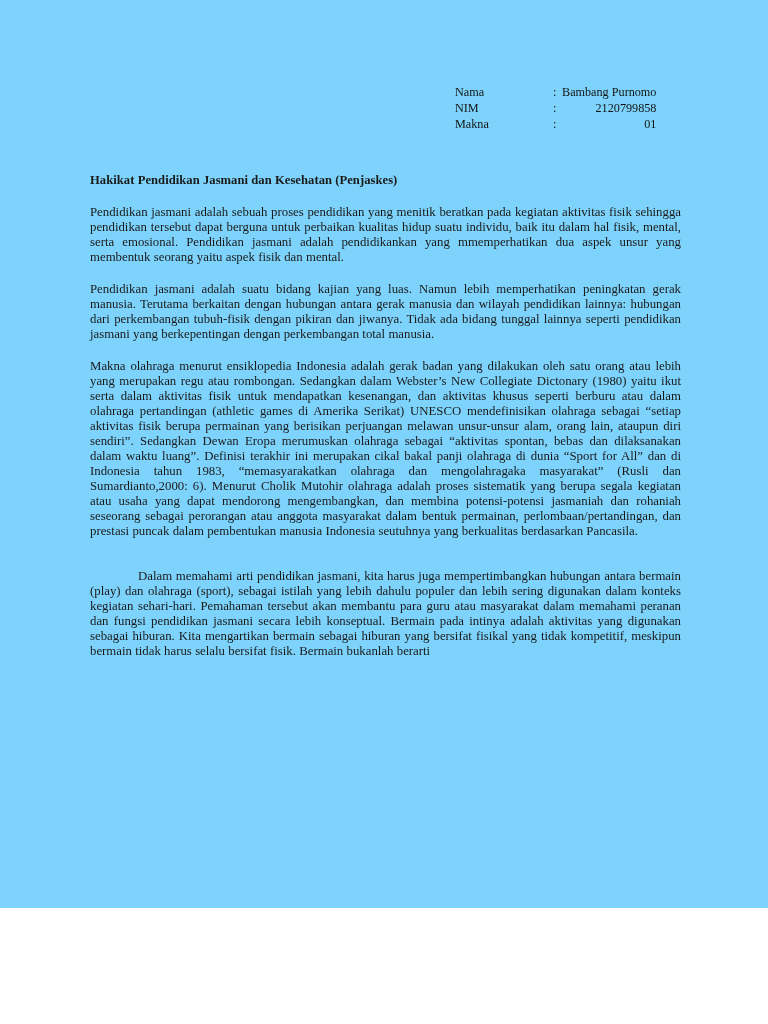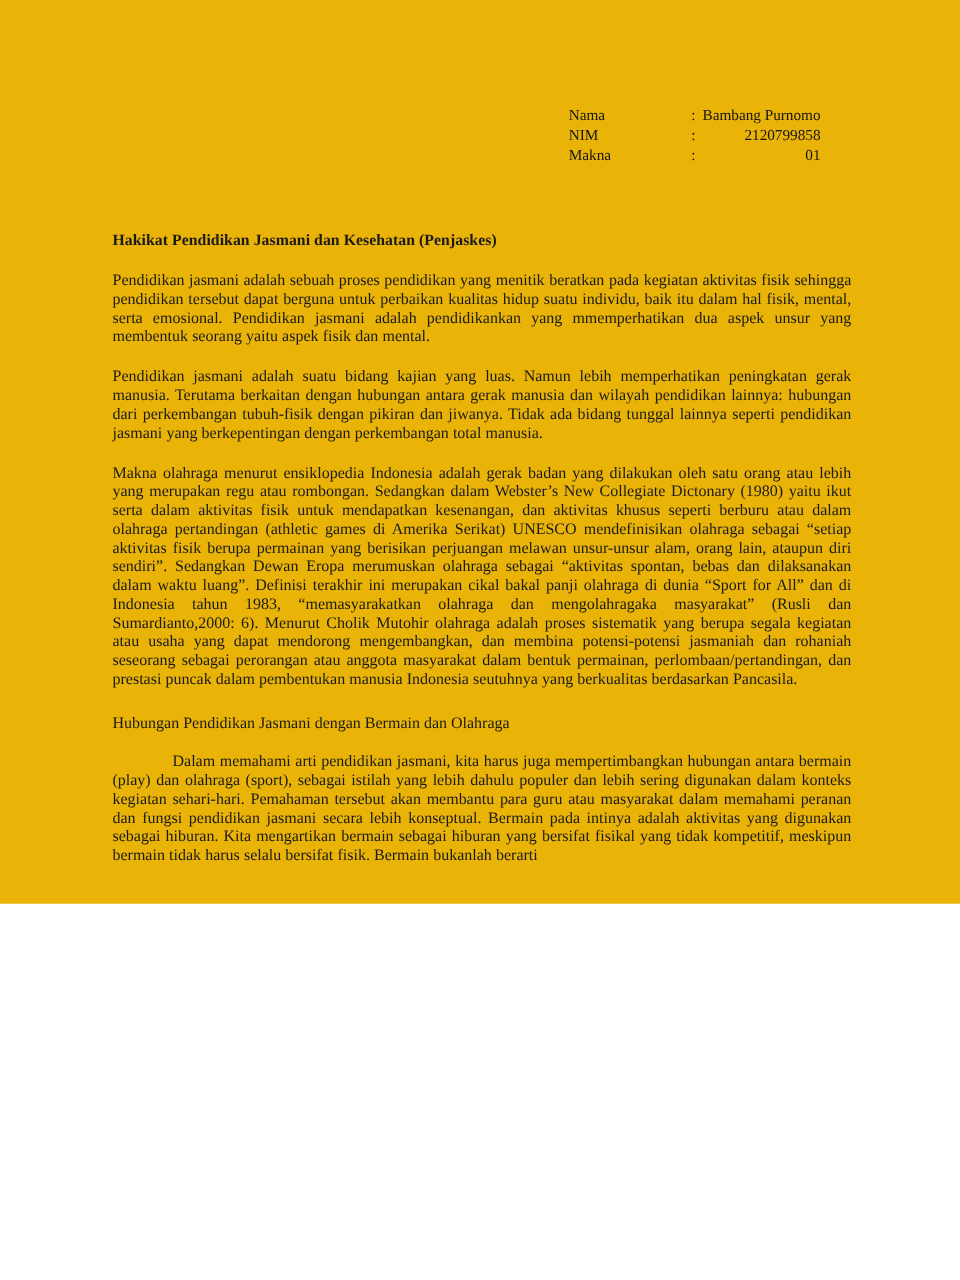--- a/index.html
+++ b/index.html
@@ -13,22 +13,22 @@
     height: 1024px;
     overflow: hidden;
     font-family: "Liberation Serif", "DejaVu Serif", serif;
     color: #1a1a1a;
     -webkit-font-smoothing: antialiased;
   }
 
   .page {
     position: relative;
     width: 768px;
-    height: 723px;
-    background: #eab308;
+    height: 908px;
+    background: #7dd3fc;
     box-sizing: border-box;
   }
 
   
   .id-block {
     position: absolute;
     left: 455px;
     top: 84px;
     font-size: 12.2px;
     line-height: 16.2px;
@@ -48,21 +48,21 @@
   }
   .id-value {
     flex: 1 1 auto;
     text-align: right;
   }
 
   
   .content {
     position: absolute;
     left: 90px;
-    top: 184px;
+    top: 172px;
     width: 591px;
   }
 
   .doc-title {
     font-size: 12.6px;
     font-weight: bold;
     line-height: 17px;
     margin: 0 0 16px 0;
     letter-spacing: 0.05px;
   }
@@ -120,21 +120,20 @@
 
     <h1 class="doc-title">Hakikat Pendidikan Jasmani dan Kesehatan (Penjaskes)</h1>
 
     <p class="body">Pendidikan jasmani adalah sebuah proses pendidikan yang menitik beratkan pada kegiatan aktivitas fisik sehingga pendidikan tersebut dapat berguna untuk perbaikan kualitas hidup suatu individu, baik itu dalam hal fisik, mental, serta emosional. Pendidikan jasmani adalah pendidikankan yang mmemperhatikan dua aspek unsur yang membentuk seorang yaitu aspek fisik dan mental.</p>
 
     <p class="body">Pendidikan jasmani adalah suatu bidang kajian yang luas. Namun lebih memperhatikan peningkatan gerak manusia. Terutama  berkaitan dengan hubungan antara gerak manusia dan wilayah pendidikan lainnya: hubungan dari perkembangan tubuh-fisik dengan pikiran dan jiwanya. Tidak ada bidang tunggal lainnya seperti pendidikan jasmani yang berkepentingan dengan perkembangan total manusia.</p>
 
 
     <p class="body">Makna olahraga menurut ensiklopedia Indonesia adalah gerak badan yang dilakukan oleh satu orang atau lebih yang merupakan regu atau rombongan. Sedangkan dalam Webster’s New Collegiate Dictonary (1980) yaitu ikut serta dalam aktivitas fisik untuk mendapatkan kesenangan, dan aktivitas khusus seperti berburu atau dalam olahraga pertandingan (athletic games di Amerika Serikat) UNESCO mendefinisikan olahraga sebagai “setiap aktivitas fisik berupa permainan yang berisikan perjuangan melawan unsur-unsur alam, orang lain, ataupun diri sendiri”. Sedangkan Dewan Eropa merumuskan olahraga sebagai “aktivitas spontan, bebas dan dilaksanakan dalam waktu luang”. Definisi terakhir ini merupakan cikal bakal panji olahraga di dunia “Sport for All” dan di Indonesia tahun 1983, “memasyarakatkan olahraga dan mengolahragaka masyarakat” (Rusli dan Sumardianto,2000: 6). Menurut Cholik Mutohir olahraga adalah proses sistematik yang berupa segala kegiatan atau usaha yang dapat mendorong mengembangkan, dan membina potensi-potensi jasmaniah dan rohaniah seseorang sebagai perorangan atau anggota masyarakat dalam bentuk permainan, perlombaan/pertandingan, dan prestasi puncak dalam pembentukan manusia Indonesia seutuhnya yang berkualitas berdasarkan Pancasila.</p>
 
-    <p class="subhead">Hubungan Pendidikan Jasmani dengan Bermain dan Olahraga</p>
 
     <div class="gap-md"></div>
 
     <p class="body indent">Dalam memahami arti pendidikan jasmani, kita harus juga mempertimbangkan hubungan antara bermain (play) dan olahraga (sport), sebagai istilah yang lebih dahulu populer dan lebih sering digunakan dalam konteks kegiatan sehari-hari. Pemahaman tersebut akan membantu para guru atau masyarakat dalam memahami peranan dan fungsi pendidikan jasmani secara lebih konseptual. Bermain pada intinya adalah aktivitas yang digunakan sebagai hiburan. Kita mengartikan bermain sebagai hiburan yang bersifat fisikal yang tidak kompetitif, meskipun bermain tidak harus selalu bersifat fisik. Bermain bukanlah berarti</p>
 
   </div>
 
 </div>
 
 </body></html>

